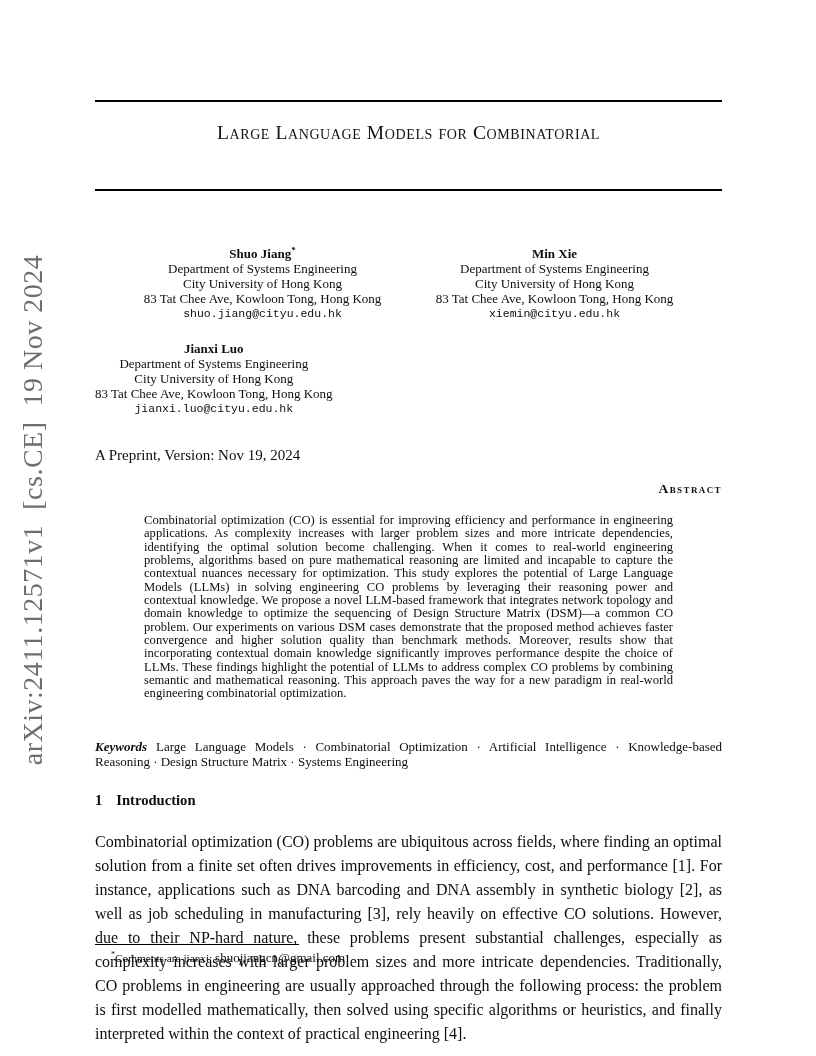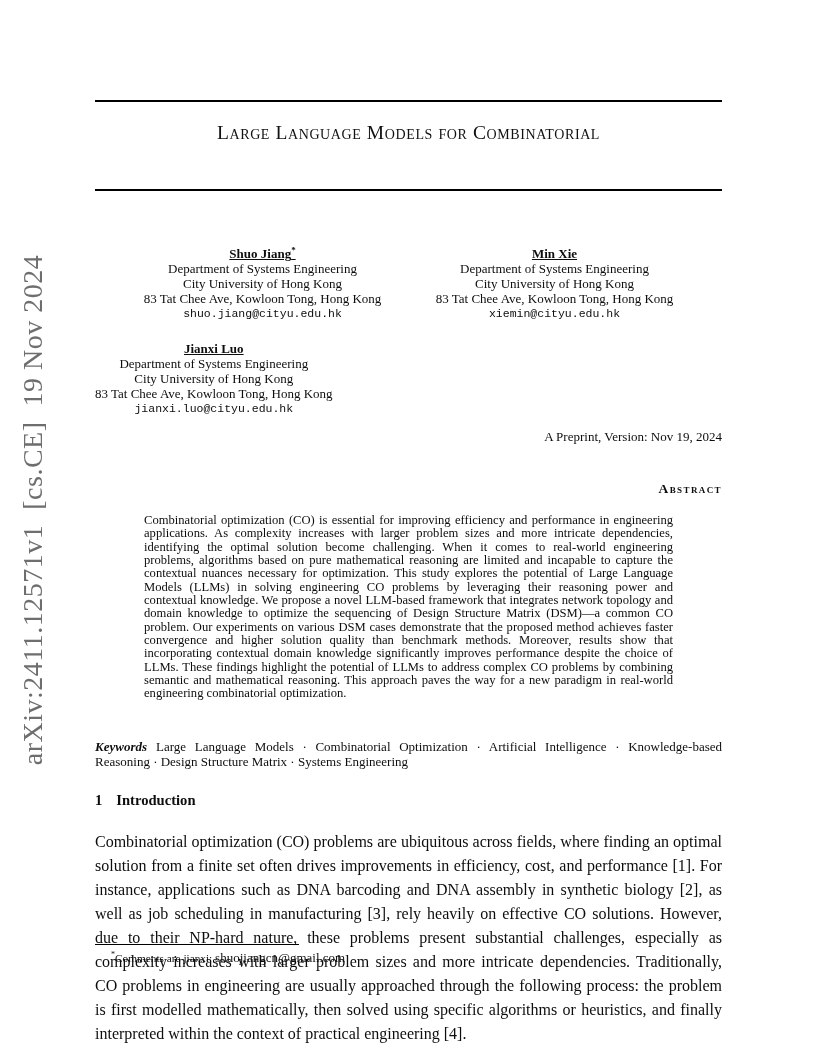--- a/index.html
+++ b/index.html
@@ -69,33 +69,33 @@
     left: 95px;
     width: 627px;
     display: flex;
     justify-content: flex-start;
   }
   .author-block {
     text-align: center;
     font-size: 13px;
     line-height: 15px;
   }
-  .author-name { font-weight: bold; text-decoration: underline; }
+  .author-name { font-weight: bold; }
   .author-name sup { font-size: 9px; }
   .author-email {
     font-size: 11.5px;
     line-height: 15px;
   }
   .preprint-line {
     position: absolute;
-    top: 429px;
-    left: 95px;
-    width: 627px;
-    text-align: right;
-    font-size: 13px;
+    top: 447px;
+    left: 95px;
+    width: 627px;
+    text-align: left;
+    font-size: 15px;
   }
   .abstract-heading {
     position: absolute;
     top: 481px;
     left: 95px;
     width: 627px;
     text-align: right;
     font-size: 13.5px;
     font-weight: bold;
     font-variant: small-caps;

